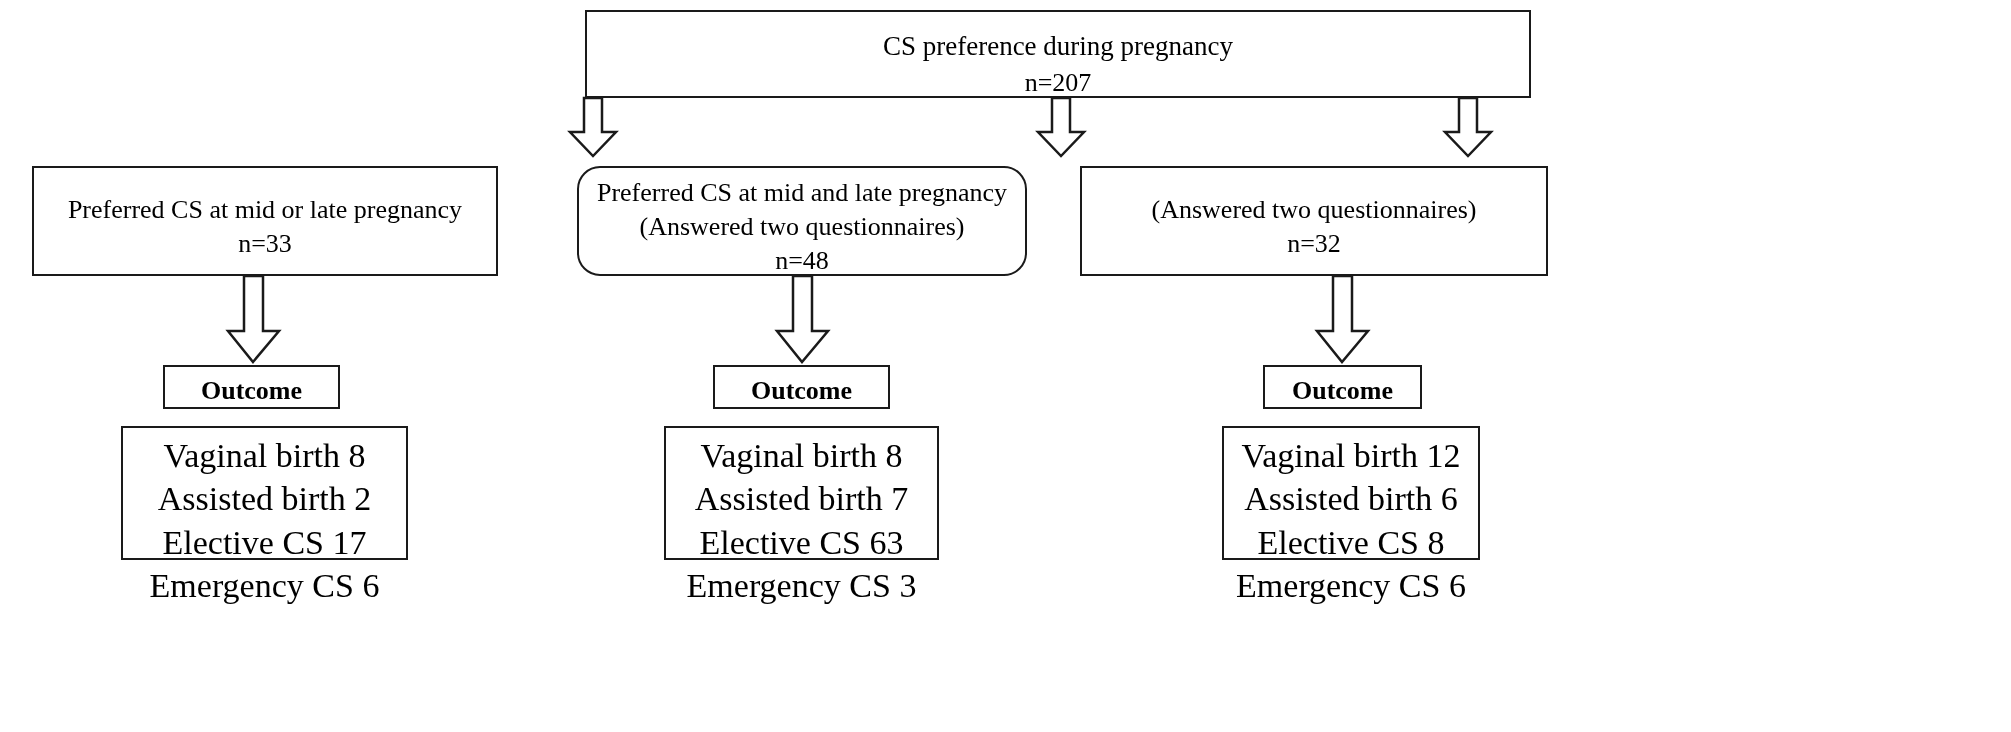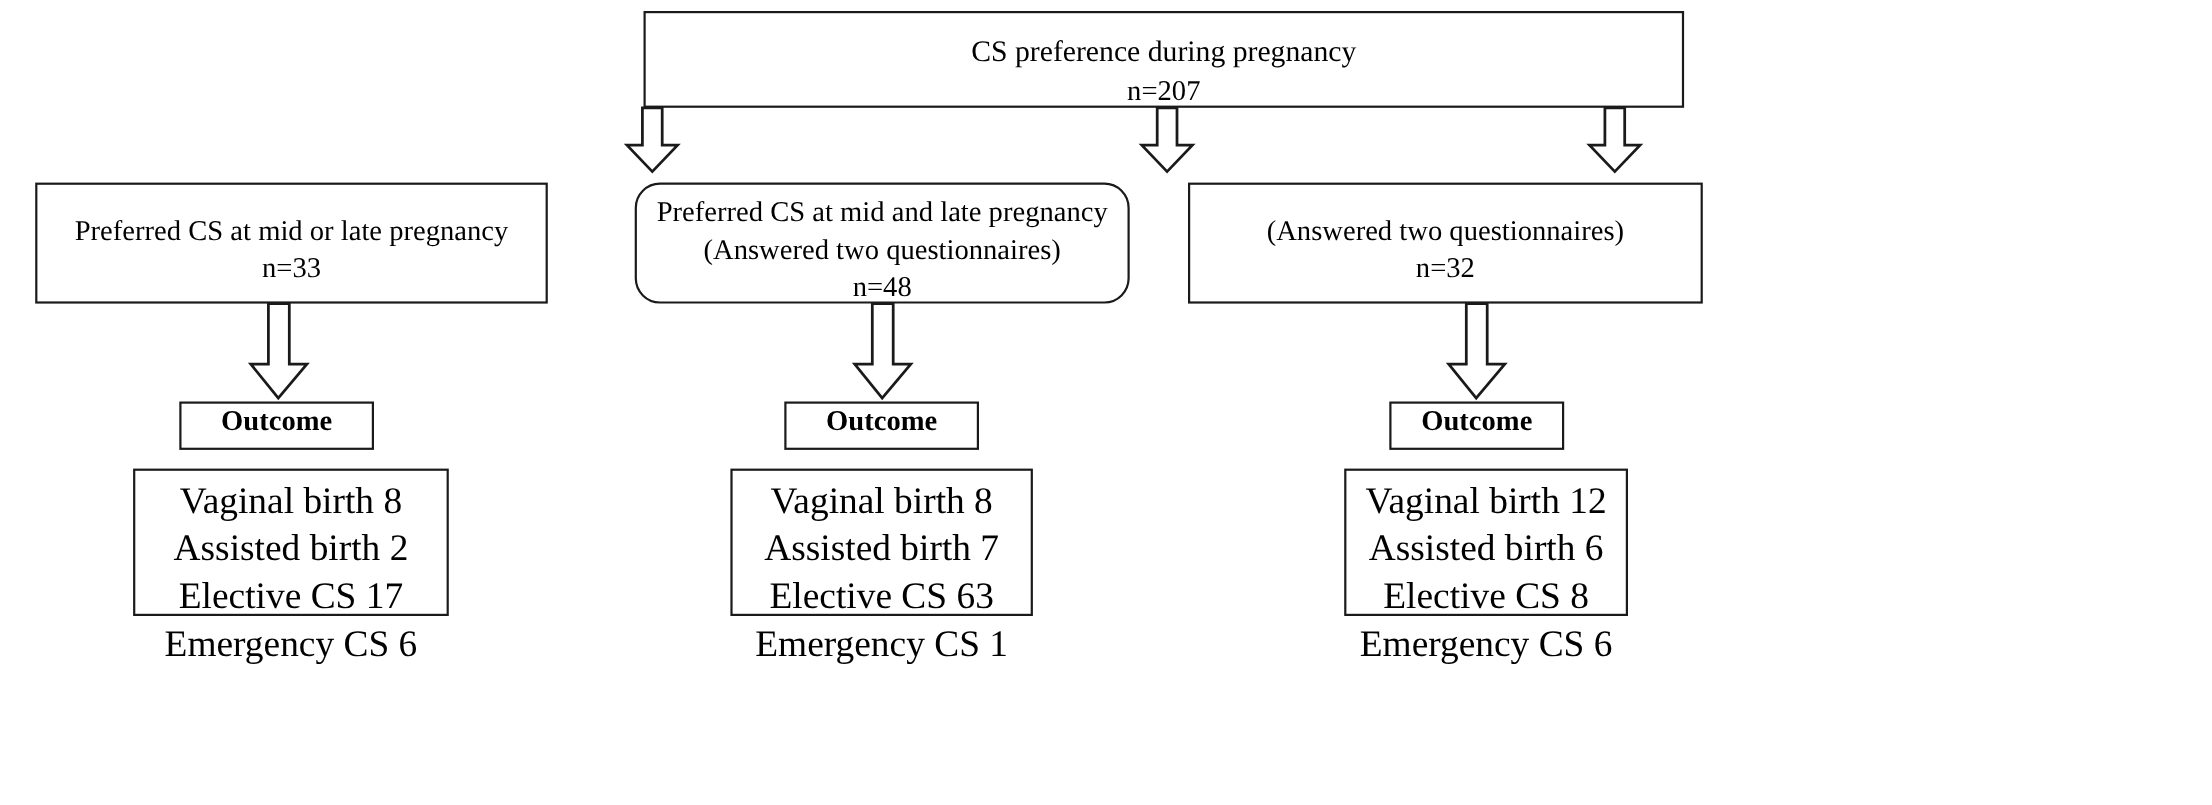--- a/index.html
+++ b/index.html
@@ -20,21 +20,21 @@
 
   
   .node {
     position: absolute;
     box-sizing: border-box;
     border: 2px solid #1a1a1a;
     background: #ffffff;
     display: flex;
     flex-direction: column;
     align-items: center;
-    justify-content: flex-start;
+    justify-content: flex-end;
     text-align: center;
   }
   .node .line {
     display: block;
     white-space: nowrap;
     line-height: 1.22;
   }
 
   
   #root-node {
@@ -176,21 +176,21 @@
     <span class="line">Vaginal birth 8</span>
     <span class="line">Assisted birth 2</span>
     <span class="line">Elective CS 17</span>
     <span class="line">Emergency CS 6</span>
   </div>
 
   <div class="node result-node" id="result-node-1">
     <span class="line">Vaginal birth 8</span>
     <span class="line">Assisted birth 7</span>
     <span class="line">Elective CS 63</span>
-    <span class="line">Emergency CS 1</span>
+    <span class="line">Emergency CS 3</span>
   </div>
 
   <div class="node result-node" id="result-node-2">
     <span class="line">Vaginal birth 12</span>
     <span class="line">Assisted birth 6</span>
     <span class="line">Elective CS 8</span>
     <span class="line">Emergency CS 6</span>
   </div>
 
 </div>

